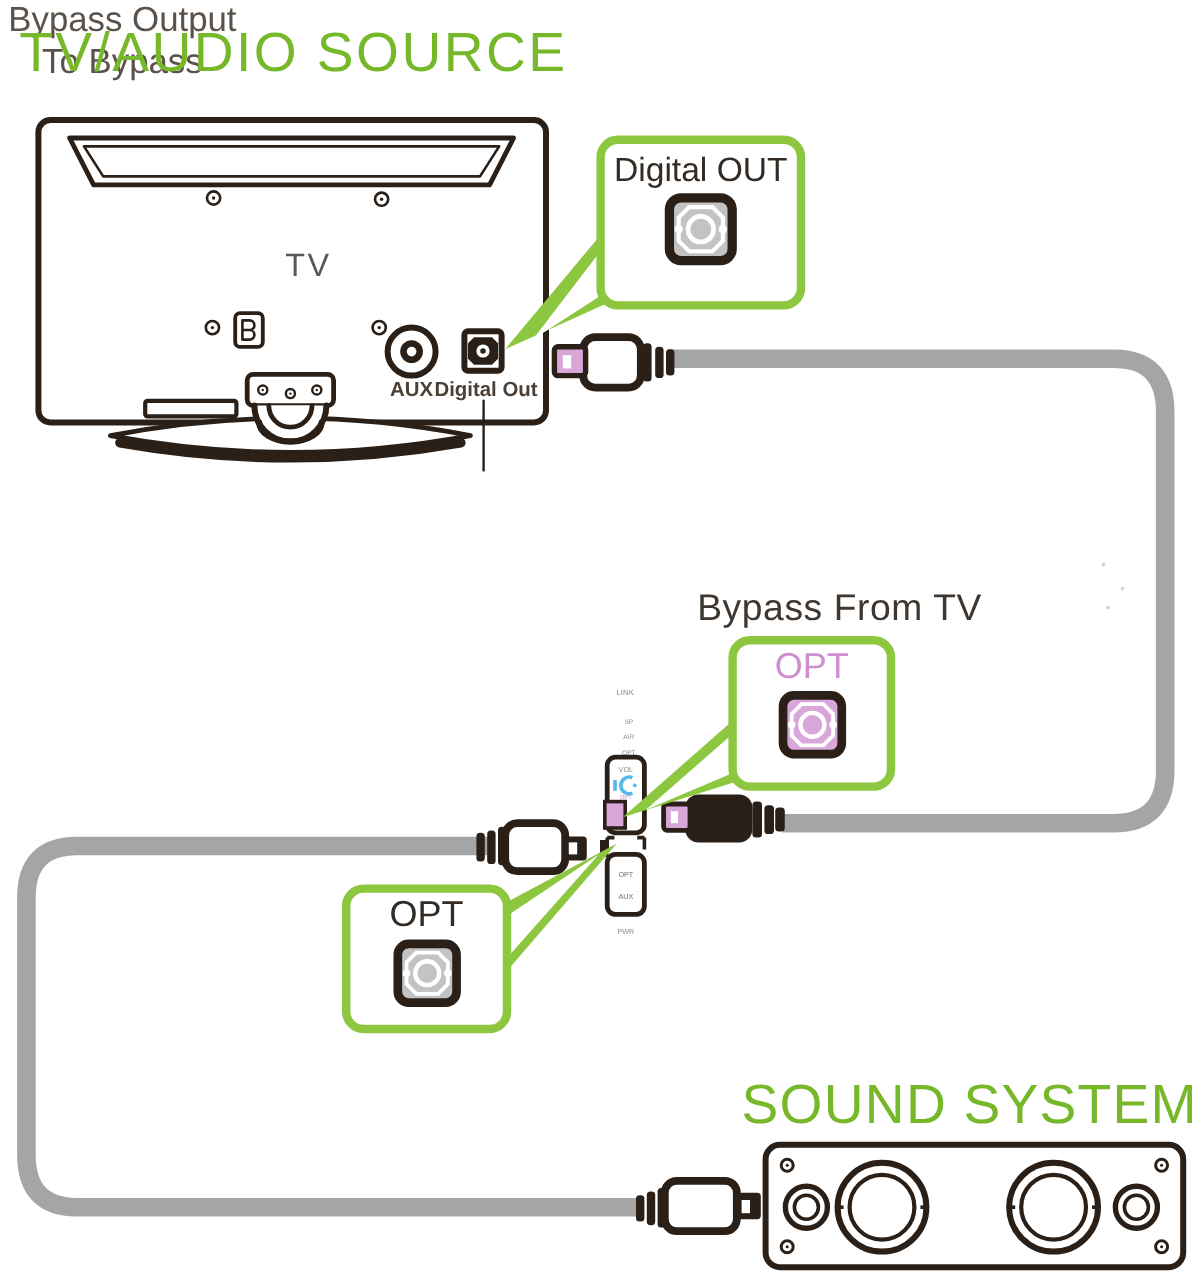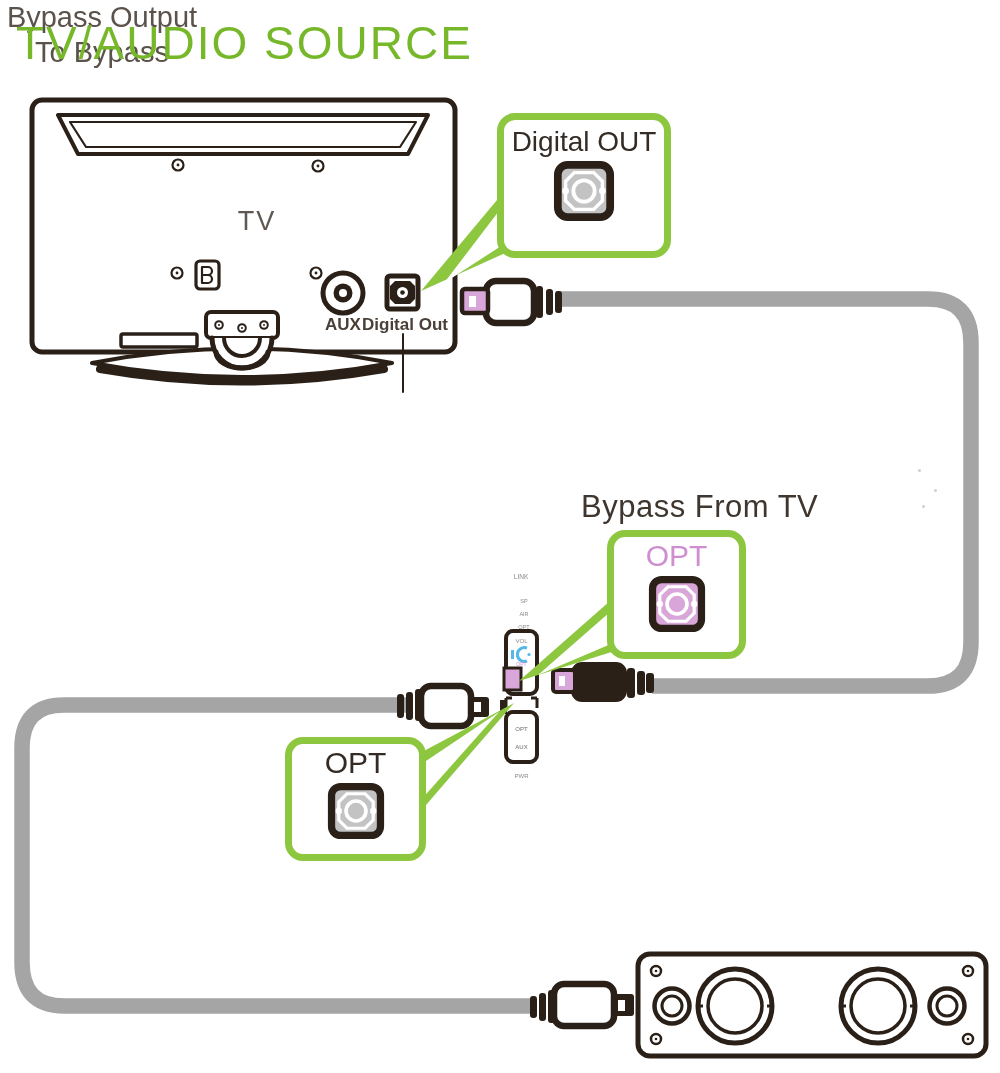--- a/index.html
+++ b/index.html
@@ -27,20 +27,21 @@
   #watermark{position:absolute;z-index:2;left:900px;top:423px;width:62px;height:112px;
              background:#fff;}
   .speck{position:absolute;width:3px;height:3px;border-radius:2px;background:#cfcfcf;}
 </style>
 </head>
 <body>
 
 <div id="canvas">
 
   <div class="heading" id="title-source">TV/AUDIO SOURCE</div>
+  <div class="heading" id="title-sound">SOUND SYSTEM</div>
   <div class="label-dark" id="input-from-tv">Bypass From TV</div>
   <div id="bypass-caption">
     <div>Bypass Output</div>
     <div>To Bypass</div>
   </div>
 
   <div id="watermark">
     <span class="speck" style="left:18px;top:46px"></span>
     <span class="speck" style="left:34px;top:66px"></span>
     <span class="speck" style="left:22px;top:82px"></span>

